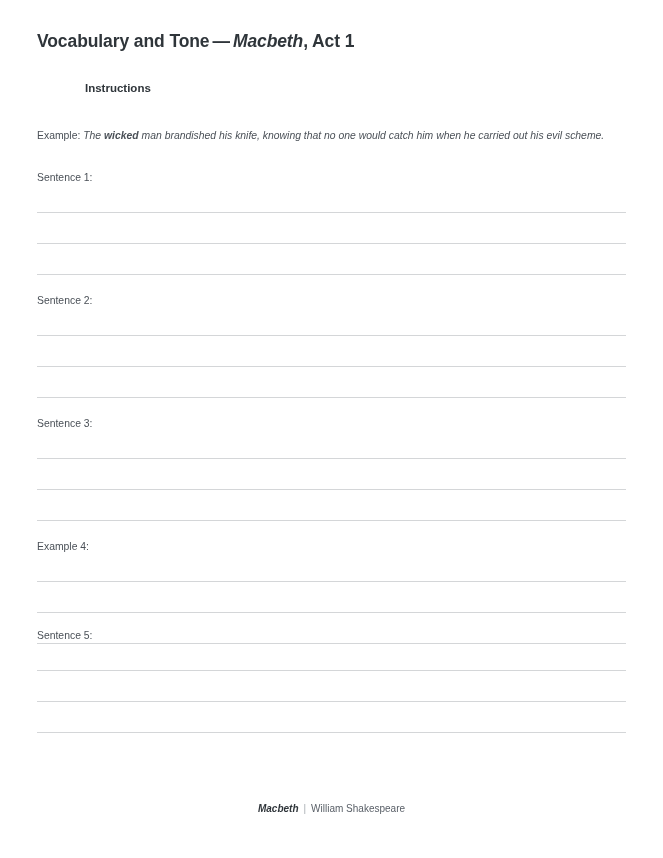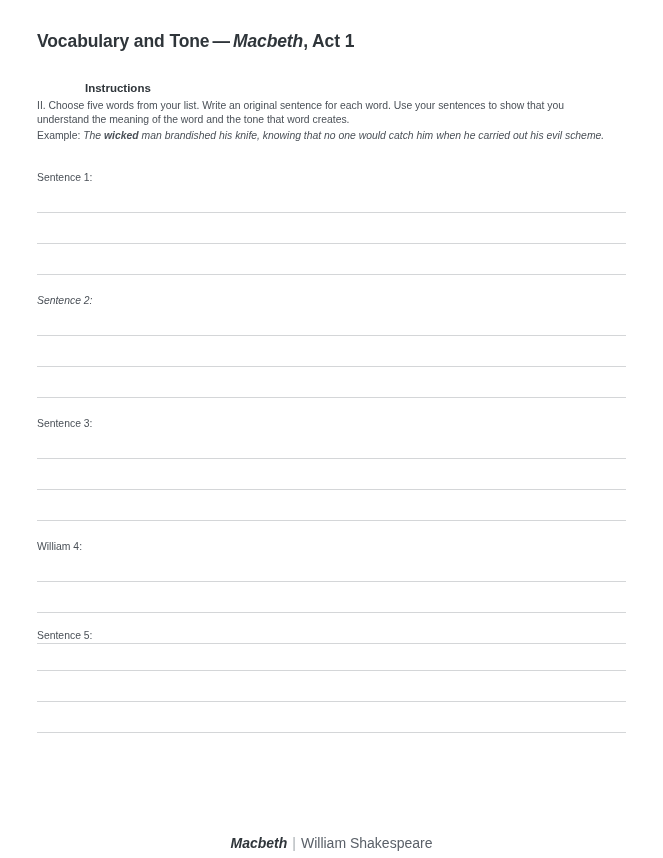--- a/index.html
+++ b/index.html
@@ -109,24 +109,23 @@
     margin-top: 26px;
   }
 
   
   .footer {
     position: absolute;
     left: 0;
     right: 0;
     top: 803px;
     text-align: center;
-    font-size: 14px;
+    font-size: 10px;
     color: #5a6068;
     white-space: nowrap;
-    margin-top: 32px;
   }
   .footer .f-work {
     font-style: italic;
     font-weight: bold;
     color: #2f353a;
   }
   .footer .f-sep {
     color: #a9aeb3;
     padding: 0 5px;
   }
@@ -137,41 +136,40 @@
 </head>
 <body>
 
 <div class="page">
 
   <div class="title">
     <span>Vocabulary and Tone</span><span class="em-dash">—</span><span class="work">Macbeth</span><span>, Act 1</span>
   </div>
 
   <div class="instructions-heading">Instructions</div>
-  <div class="instructions-body">II. Choose five words from your list. Write an original sentence for each word. Use your sentences to show that you understand the meaning of the word and the tone that word creates.</div>
 
   <div class="example-line">
     <span class="ex-label">Example:</span>
     <span class="ex-text">The</span>
     <span class="ex-word">wicked</span>
     <span class="ex-text">man brandished his knife, knowing that no one would catch him when he carried out his evil scheme.</span>
   </div>
 
   <div class="sentence-block" style="top:166px;">
     <div class="sentence-label">Sentence 1:</div>
     <div class="rules">
       <div class="rule"></div>
       <div class="rule-spacer"></div>
       <div class="rule"></div>
       <div class="rule-spacer"></div>
       <div class="rule"></div>
     </div>
   </div>
 
-  <div class="sentence-block" style="top:289px;font-style:italic;">
+  <div class="sentence-block" style="top:289px;">
     <div class="sentence-label">Sentence 2:</div>
     <div class="rules">
       <div class="rule"></div>
       <div class="rule-spacer"></div>
       <div class="rule"></div>
       <div class="rule-spacer"></div>
       <div class="rule"></div>
     </div>
   </div>
 
@@ -180,21 +178,21 @@
     <div class="rules">
       <div class="rule"></div>
       <div class="rule-spacer"></div>
       <div class="rule"></div>
       <div class="rule-spacer"></div>
       <div class="rule"></div>
     </div>
   </div>
 
   <div class="sentence-block" style="top:535px;">
-    <div class="sentence-label">William 4:</div>
+    <div class="sentence-label">Example 4:</div>
     <div class="rules">
       <div class="rule"></div>
       <div class="rule-spacer"></div>
       <div class="rule"></div>
       <div class="rule-spacer"></div>
       <div class="rule"></div>
     </div>
   </div>
 
   <div class="sentence-block" style="top:624px;">

